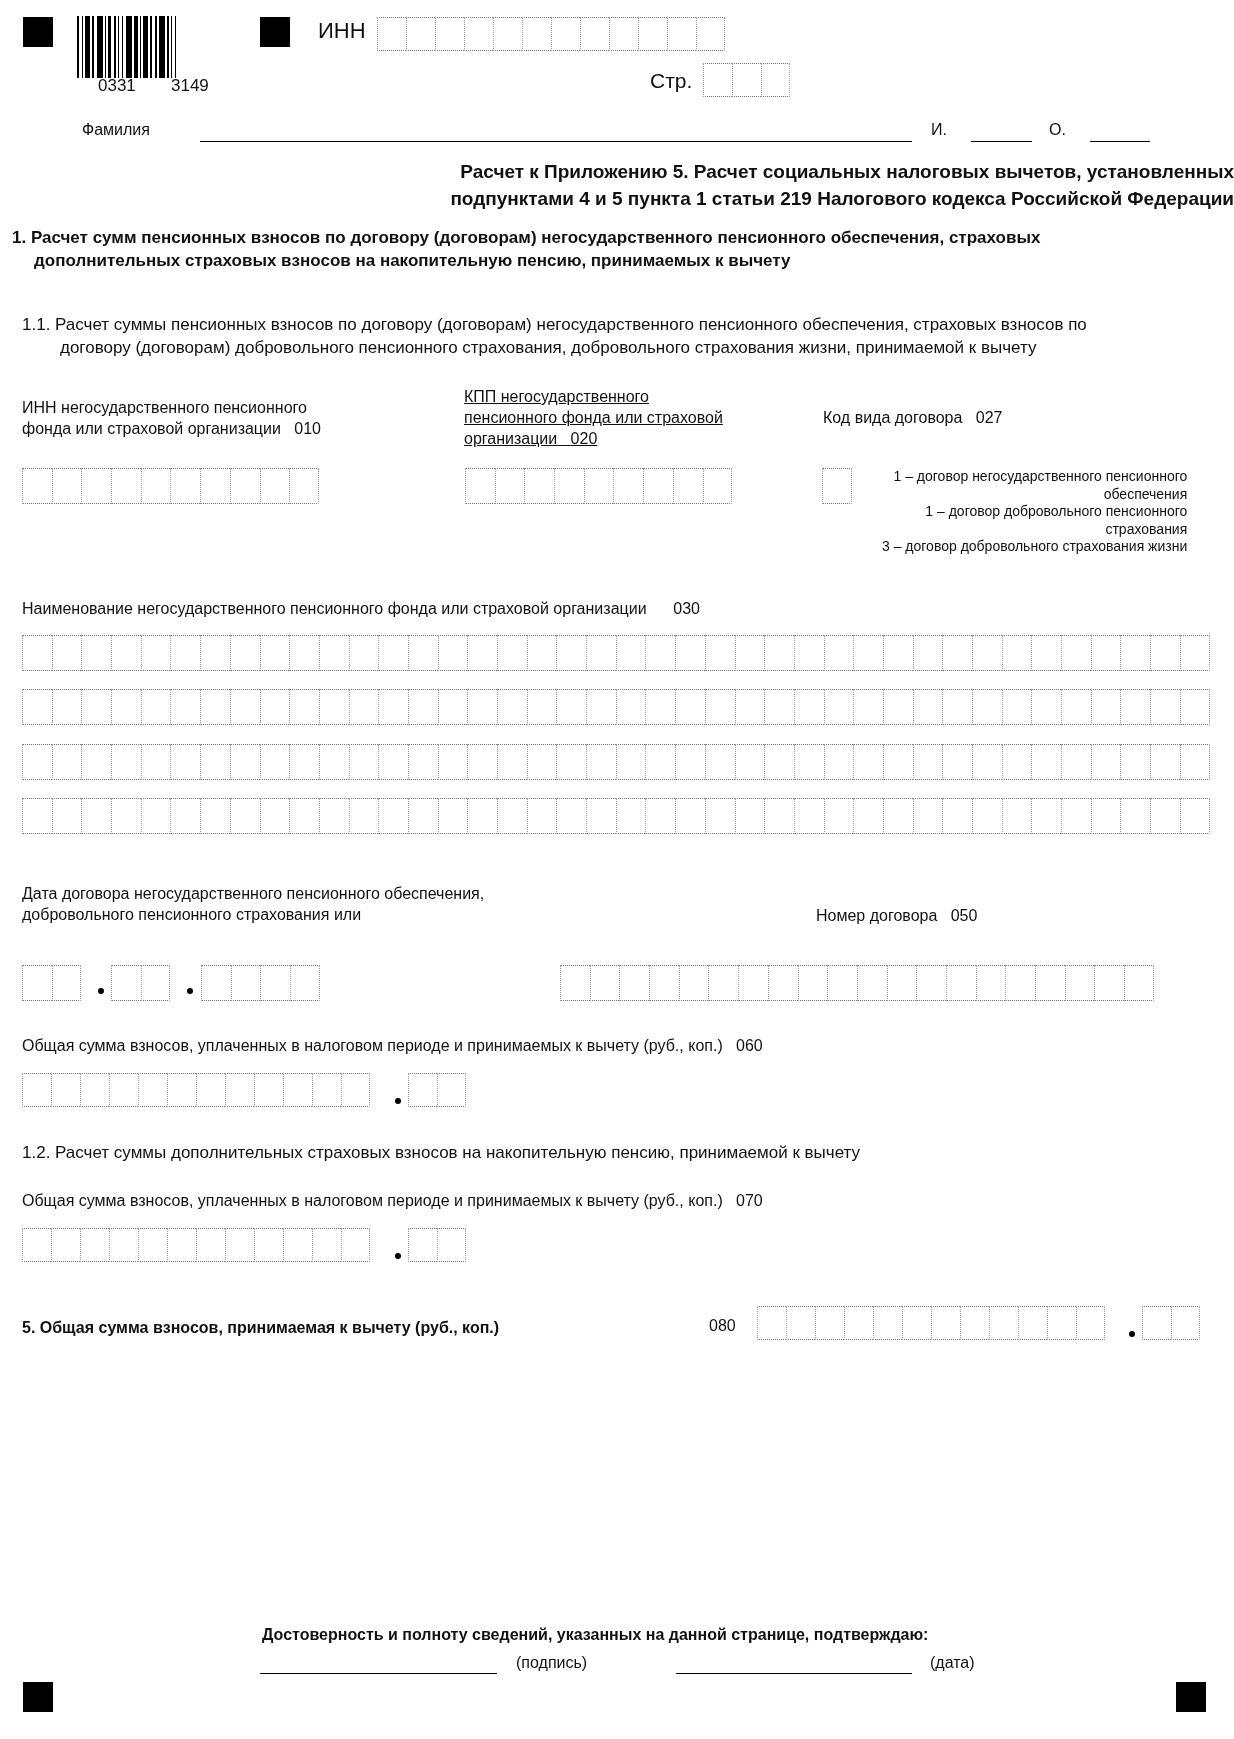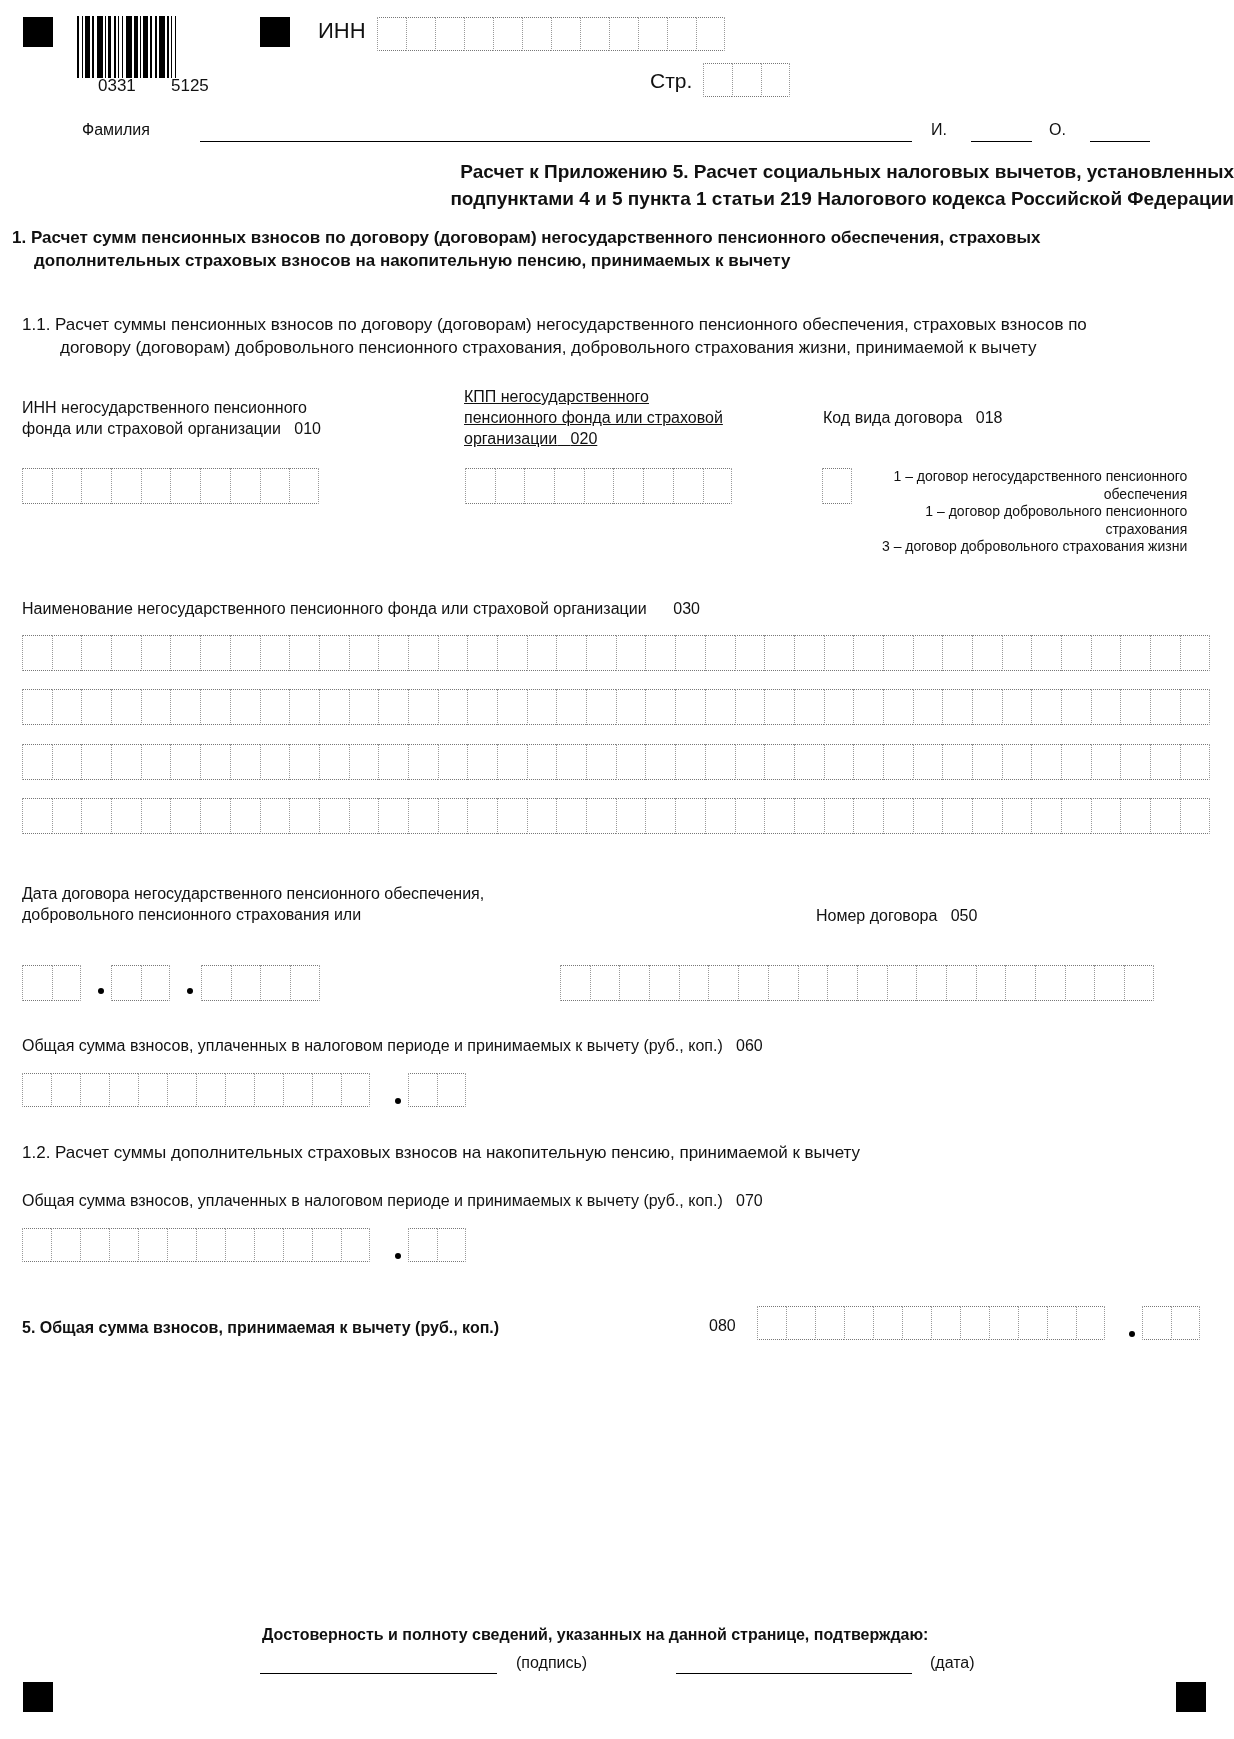--- a/index.html
+++ b/index.html
@@ -69,21 +69,21 @@
     <span style="width: 6px; background: rgb(0, 0, 0);"></span>
     <span style="width: 2px; background: rgb(255, 255, 255);"></span>
     <span style="width: 2px; background: rgb(0, 0, 0);"></span>
     <span style="width: 2px; background: rgb(255, 255, 255);"></span>
     <span style="width: 1px; background: rgb(0, 0, 0);"></span>
     <span style="width: 3px; background: rgb(255, 255, 255);"></span>
     <span style="width: 1px; background: rgb(0, 0, 0);"></span>
     <span style="width: 2px; background: rgb(255, 255, 255);"></span>
   </div>
 <div class="barcode-num" style="left:98px;">0331</div>
-<div class="barcode-num" style="left:171px;">5125</div>
+<div class="barcode-num" style="left:171px;">3149</div>
 
 <div class="lbl" style="left:318px;top:20px;font-size:22px;">ИНН</div>
 <div class="cells small" style="left:377px;top:17px;">
     <div class="cell"></div>
     <div class="cell"></div>
     <div class="cell"></div>
     <div class="cell"></div>
     <div class="cell"></div>
     <div class="cell"></div>
     <div class="cell"></div>
@@ -151,21 +151,21 @@
     <div class="cell"></div>
     <div class="cell"></div>
     <div class="cell"></div>
     <div class="cell"></div>
     <div class="cell"></div>
     <div class="cell"></div>
     <div class="cell"></div>
   </div>
 
 <div class="lbl" style="left:823px;top:407px;">
-  <span>Код вида договора</span>&nbsp;&nbsp;&nbsp;<span>018</span>
+  <span>Код вида договора</span>&nbsp;&nbsp;&nbsp;<span>027</span>
 </div>
 <div class="cells" style="left:822px;top:468px;">
     <div class="cell"></div>
   </div>
 <div class="lbl-sm" style="left:882px;top:468px;">
   <div>1 – договор негосударственного пенсионного</div>
   <div style="padding-left:24px">обеспечения</div>
   <div>1 – договор добровольного пенсионного</div>
   <div style="padding-left:24px">страхования</div>
   <div>3 – договор добровольного страхования жизни</div>

